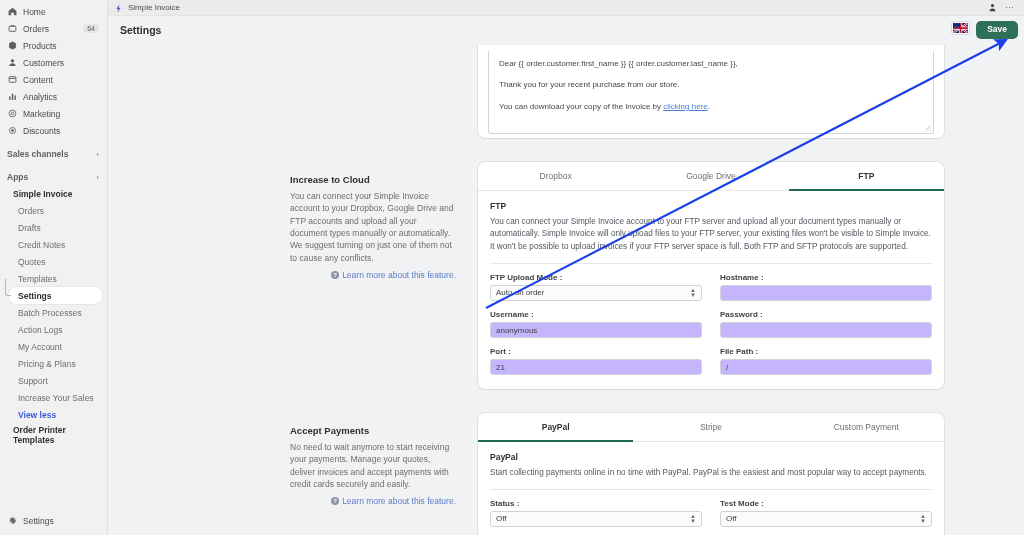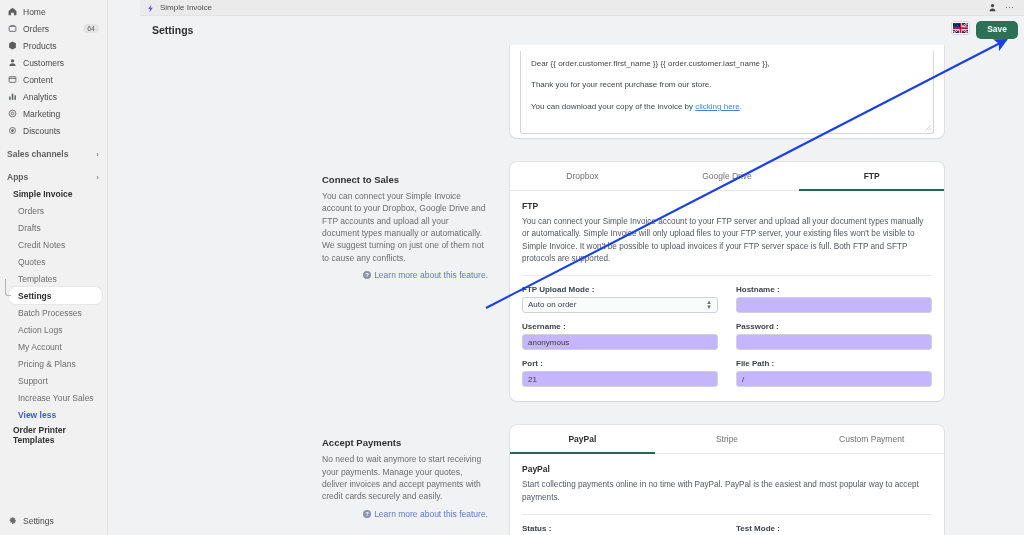--- a/index.html
+++ b/index.html
@@ -4,21 +4,21 @@
 <style>
   * { box-sizing: border-box; margin: 0; padding: 0; }
   html, body {
     width: 1024px; height: 535px;
     overflow: hidden;
     font-family: "Liberation Sans", sans-serif;
     background: #f1f2f4;
     color: #303030;
     font-size: 11px;
   }
-  #app { position: relative; width: 1024px; height: 535px; display: flex; gap: 32px; }
+  #app { position: relative; width: 1024px; height: 535px; display: flex; }
 
   
   #sidebar {
     width: 108px; height: 535px;
     background: #f1f1f1;
     border-right: 1px solid #e1e1e1;
     position: relative;
     flex: 0 0 108px;
     padding-top: 3px;
   }
@@ -453,21 +453,21 @@
               </div>
             </div>
           </div>
         </div>
       </div>
 
       <div class="gap-24"></div>
 
       <div class="section">
         <div class="sec-left">
-          <h3>Connect to Sales</h3>
+          <h3>Increase to Cloud</h3>
           <p>You can connect your Simple Invoice account to your Dropbox, Google Drive and FTP accounts and upload all your document types manually or automatically. We suggest turning on just one of them not to cause any conflicts.</p>
           <div class="learnmore">
             <span class="qi">?</span>
             <span>Learn more about this feature.</span>
           </div>
         </div>
         <div class="sec-right">
           <div class="card">
             <div class="tabs">
               <div class="tab">Dropbox</div>

